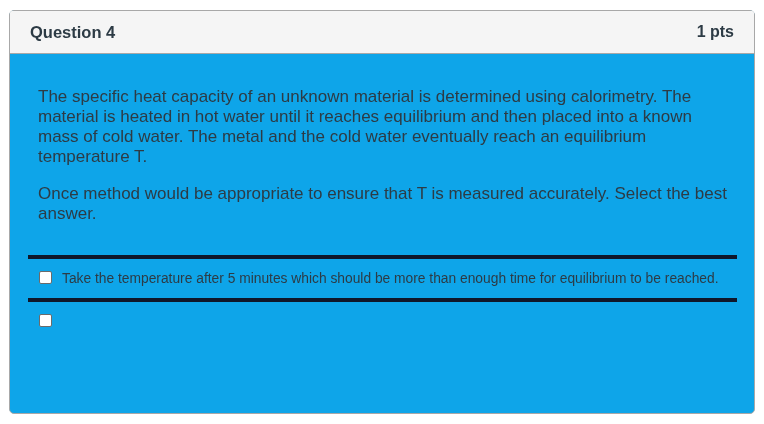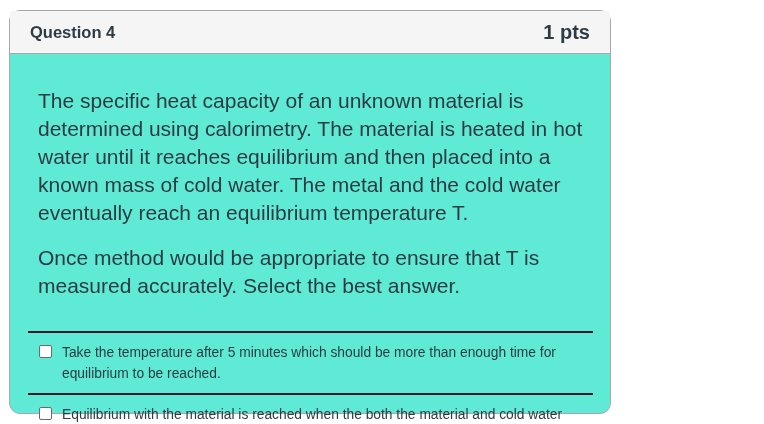--- a/index.html
+++ b/index.html
@@ -8,62 +8,62 @@
     height: 424px;
     background: #ffffff;
     font-family: "Liberation Sans", "DejaVu Sans", sans-serif;
     color: #2d3b45;
     overflow: hidden;
   }
   .question-card {
     position: absolute;
     left: 9px;
     top: 10px;
-    width: 602px;
+    width: 746px;
     height: 404px;
-    background: #5eead4;
+    background: #0ea5e9;
     border: 1px solid #a8a8a8;
-    border-radius: 11px;
+    border-radius: 5px;
   }
   .question-header {
     display: flex;
     justify-content: space-between;
     align-items: center;
     height: 43px;
     background: #f5f5f5;
     border-bottom: 1px solid #a8a8a8;
     border-radius: 2px 2px 0 0;
     padding: 0 20px;
   }
   .question-title {
     font-size: 16.5px;
     font-weight: 700;
     color: #2d3b45;
   }
   .question-points {
-    font-size: 20px;
+    font-size: 16px;
     font-weight: 700;
     color: #2d3b45;
   }
   .question-body {
     padding: 33px 17px 0 18px;
   }
   .question-text p {
-    font-size: 21px;
-    line-height: 28px;
+    font-size: 17px;
+    line-height: 20px;
     margin: 0 0 17px 10px;
     color: #2d3b45;
   }
   .answers {
     margin-top: 31px;
   }
   .answer-row {
     display: flex;
     align-items: flex-start;
-    border-top: 2px solid #0f172a;
+    border-top: 4px solid #0f172a;
     padding: 9px 0 9px 11px;
     cursor: pointer;
   }
   .checkbox {
     flex: 0 0 auto;
     width: 13px;
     height: 13px;
     border: 1.5px solid #6b6b6b;
     border-radius: 2px;
     background: #ffffff;
@@ -93,24 +93,20 @@
       <p>Once method would be appropriate to ensure that T is measured accurately. Select the best answer.</p>
     </div>
 
     <div class="answers">
 
       <div class="answer-row">
         <span class="checkbox"></span>
         <span class="answer-label">Take the temperature after 5 minutes which should be more than enough time for equilibrium to be reached.</span>
       </div>
 
-      <div class="answer-row">
-        <span class="checkbox"></span>
-        <span class="answer-label">Equilibrium with the material is reached when the both the material and cold water reach the cold water's initial temperature (before the material was added). Keep measuring the temperature until this happens.</span>
-      </div>
 
       <div class="answer-row">
         <span class="checkbox"></span>
       </div>
 
     </div>
 
   </div>
 
 </div>

